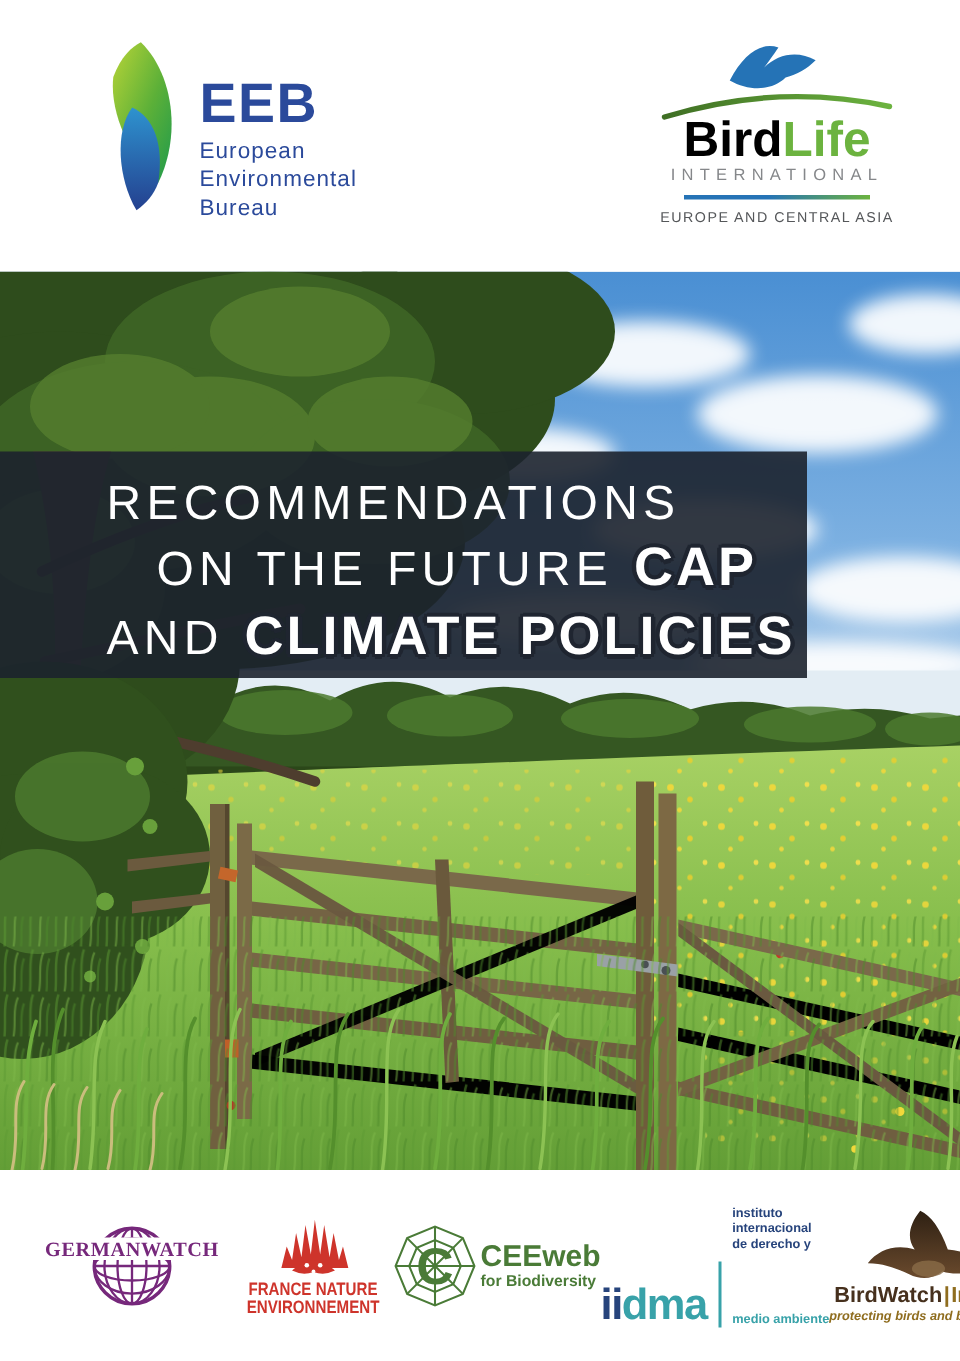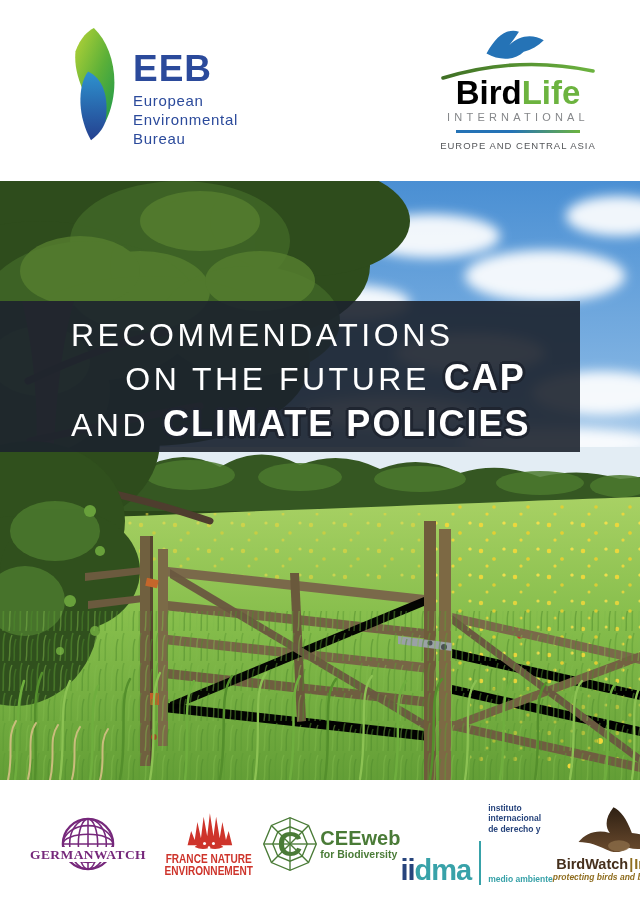--- a/index.html
+++ b/index.html
@@ -20,38 +20,38 @@
   .bl-intl{margin-top:1px;font-size:11px;letter-spacing:4.2px;color:#85878a;white-space:nowrap;}
   .bl-divider{margin-top:7px;width:124px;height:3px;
               background:linear-gradient(90deg,#2573b6 0%,#2573b6 45%,#6cb33f 100%);}
   .bl-region{margin-top:7px;font-size:9.5px;letter-spacing:1px;color:#55575a;white-space:nowrap;}
 
   
   .photo{position:absolute;top:181px;left:0;width:640px;height:599px;overflow:hidden;}
   .photo svg{display:block;}
 
   
-  .title-band{position:absolute;top:120px;left:0;width:580px;height:151px;
+  .title-band{position:absolute;top:120px;left:0;width:538px;height:151px;
               background:rgba(28,34,45,0.9);box-sizing:border-box;
               padding:14px 0 0 71px;color:#fff;}
   .t-line{display:flex;align-items:baseline;white-space:nowrap;}
   .t-light{font-size:32px;font-weight:400;letter-spacing:3.5px;line-height:40px;}
   .t-bold{font-size:36px;font-weight:bold;letter-spacing:2px;line-height:44px;margin-left:14px;
           text-shadow:3px 0 0 #1f2530,-3px 0 0 #1f2530,0 3px 0 #1f2530,0 -3px 0 #1f2530,
                       2px 2px 0 #1f2530,-2px 2px 0 #1f2530,2px -2px 0 #1f2530,-2px -2px 0 #1f2530;}
   .t-row2{margin-top:1px;justify-content:center;} .t-row3{margin-top:2px;}
 
   
   .footer{position:absolute;top:780px;left:0;width:640px;height:127px;background:#fff;
           display:flex;align-items:center;justify-content:space-between;
           padding:0 20px;box-sizing:border-box;}
   .partner{display:flex;flex-direction:column;align-items:center;flex-shrink:0;}
 
   .gw{position:relative;width:136px;}
-  .gw-text{position:absolute;top:32px;left:0;width:136px;text-align:center;
+  .gw-text{position:absolute;top:10px;left:0;width:136px;text-align:center;
            font-family:"Liberation Serif",serif;font-weight:bold;font-size:13.5px;
            letter-spacing:0.4px;color:#76287b;background:transparent;white-space:nowrap;}
   .gw-text span{background:#fff;padding:0 1px;}
 
   .fne-text{margin-top:2px;font-size:12px;font-weight:bold;color:#ce342b;line-height:11.5px;
             transform:scaleX(0.84);text-align:center;white-space:nowrap;}
 
   .cee{flex-direction:row;}
   .cee-textcol{display:flex;flex-direction:column;margin-left:1px;}
   .cee-name{font-size:20px;font-weight:bold;color:#4a7b37;line-height:20px;}

